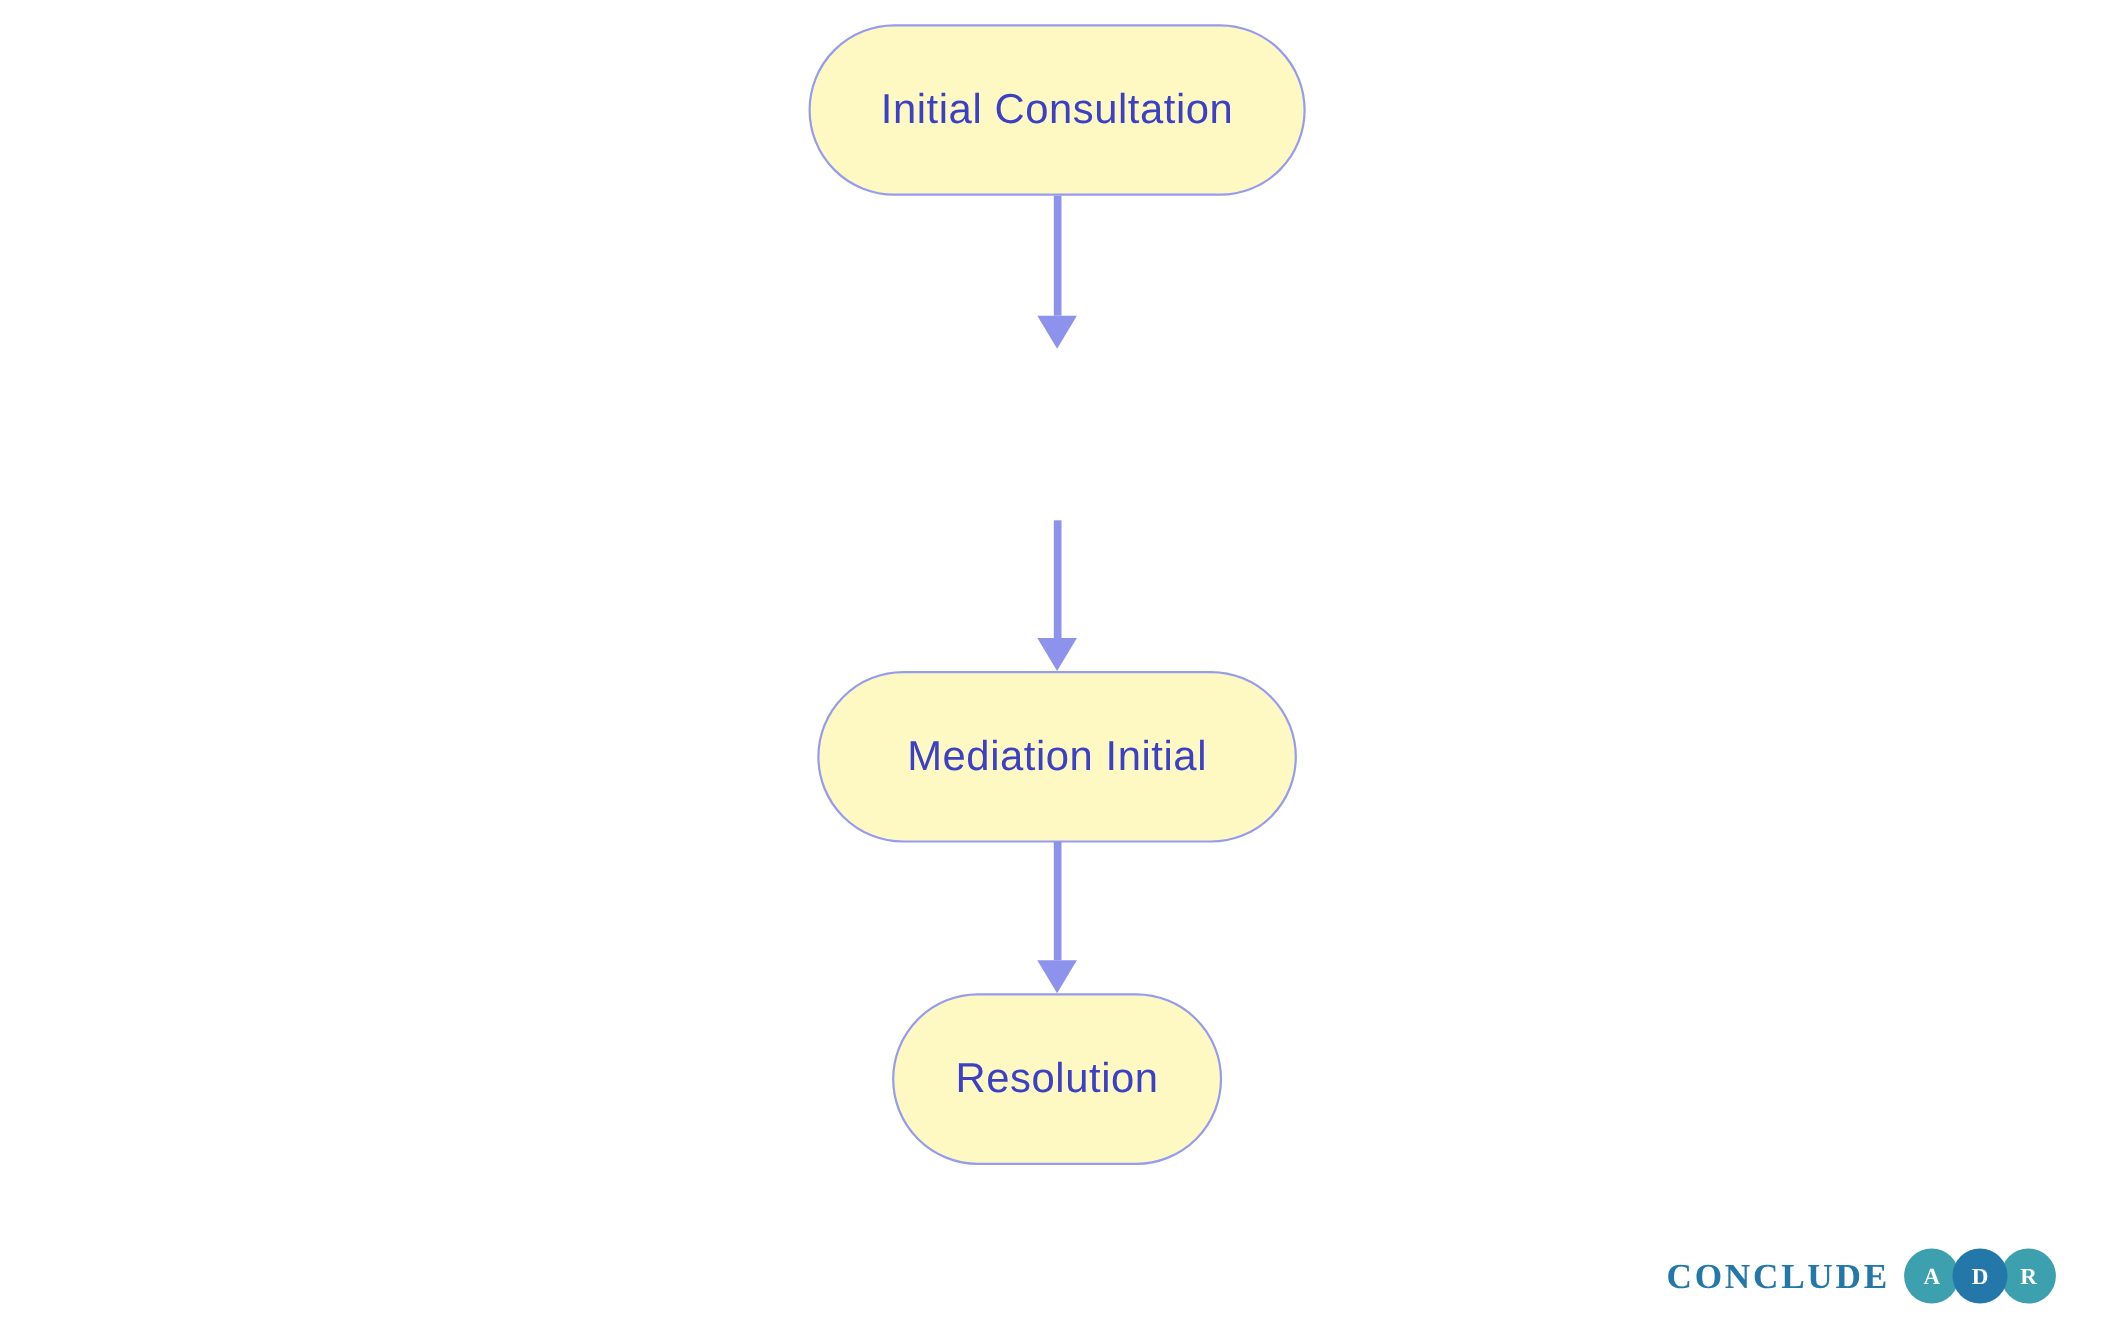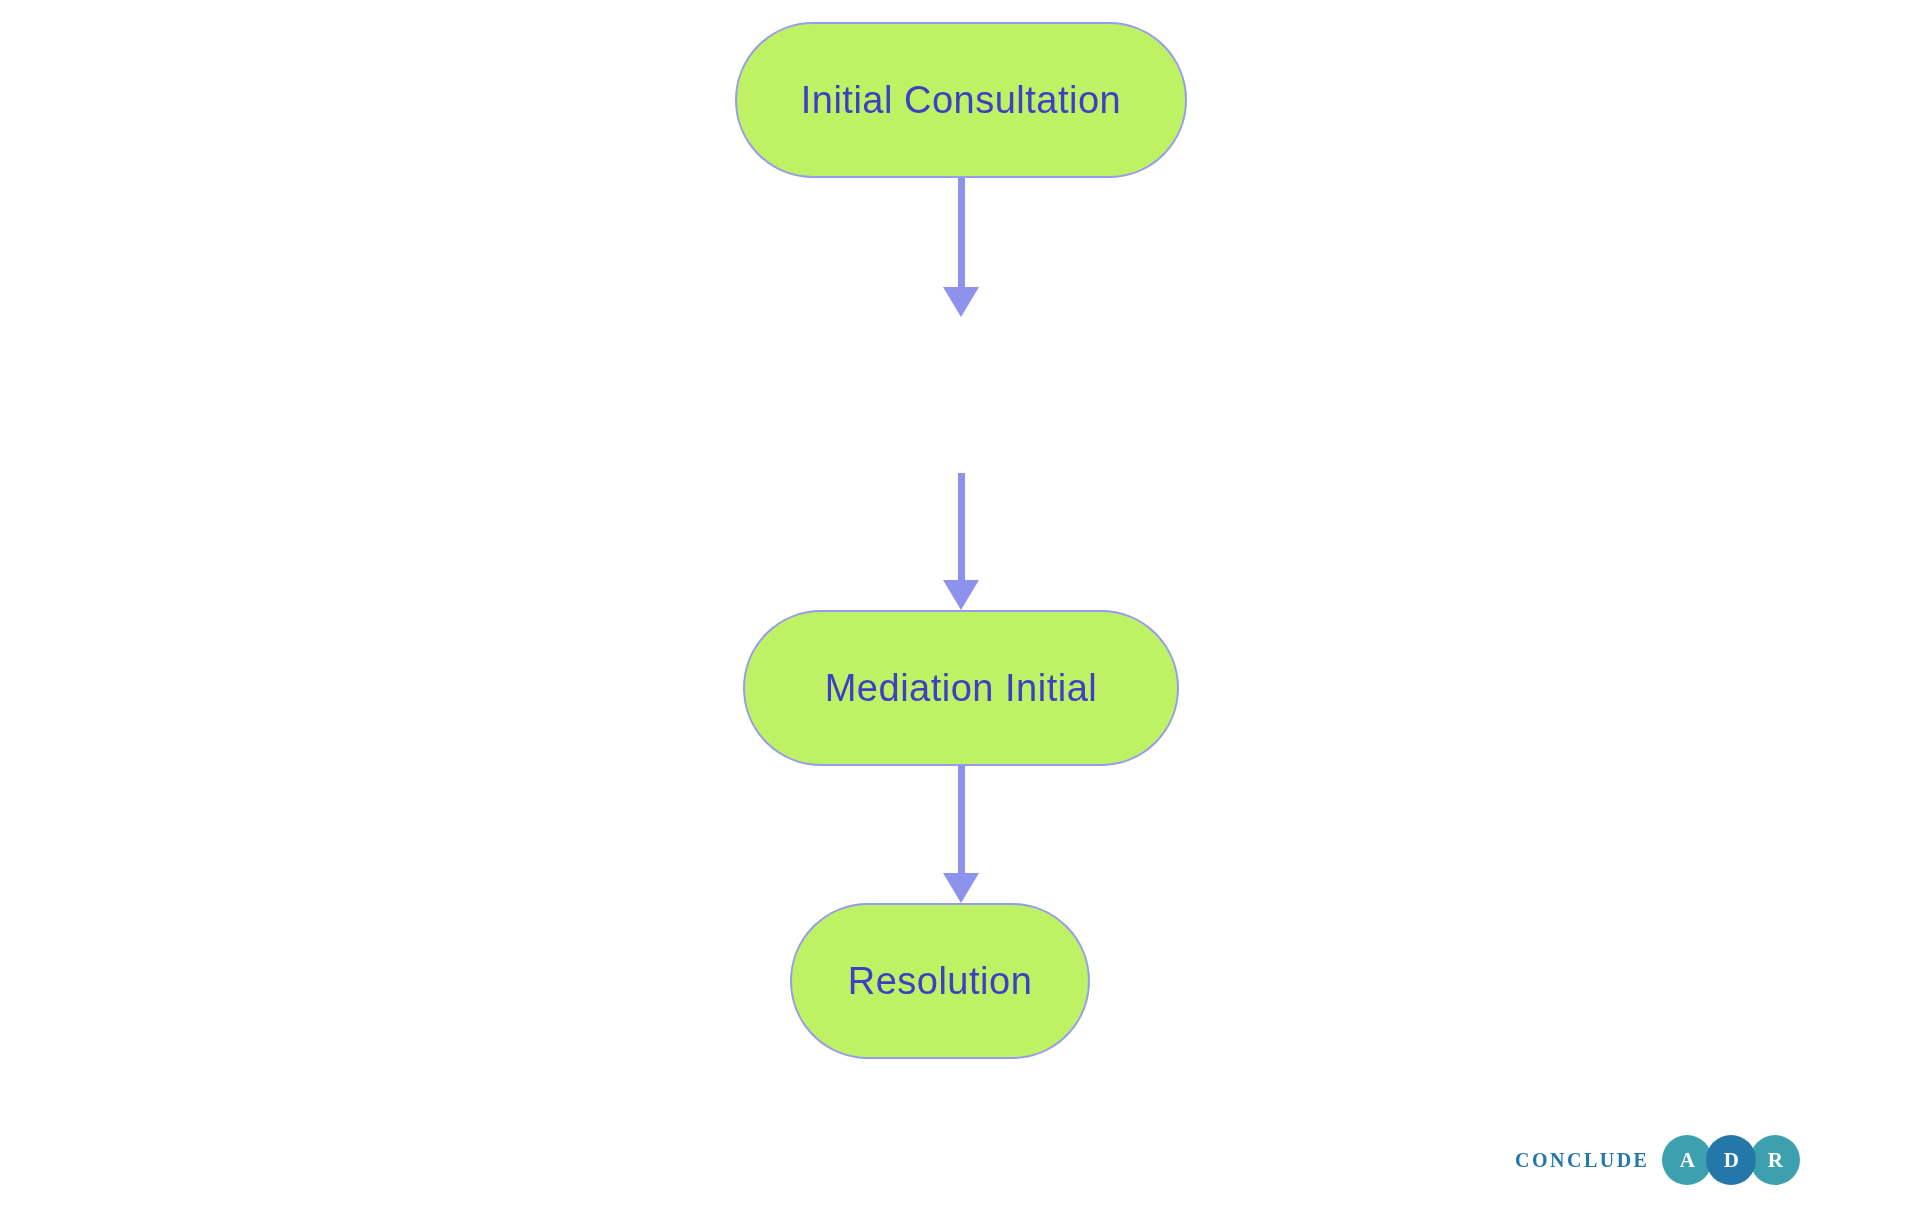--- a/index.html
+++ b/index.html
@@ -13,34 +13,34 @@
   }
   .canvas {
     position: relative;
     width: 1920px;
     height: 1215px;
   }
   .node {
     position: absolute;
     height: 156px;
     box-sizing: border-box;
-    background: #bef264;
+    background: #fef9c3;
     border: 2px solid #959bee;
     border-radius: 78px;
     display: flex;
     align-items: center;
     justify-content: center;
     color: #3b40c4;
     font-size: 38px;
     letter-spacing: 0.5px;
   }
   .node-1 { left: 735px; top: 22px;  width: 452px; }
   .node-2 { left: 797px; top: 317px; width: 328px; }
   .node-3 { left: 743px; top: 610px; width: 436px; }
-  .node-4 { left: 790px; top: 903px; width: 300px; }
+  .node-4 { left: 811px; top: 903px; width: 300px; }
 
   .arrow {
     position: absolute;
     left: 943px;
     width: 36px;
     display: flex;
     flex-direction: column;
     align-items: center;
   }
   .arrow-1 { top: 178px; height: 139px; }
@@ -63,21 +63,21 @@
     position: absolute;
     left: 1515px;
     top: 1133px;
     height: 54px;
     display: flex;
     align-items: center;
   }
   .logo-wordmark {
     font-family: "Liberation Serif", serif;
     font-weight: bold;
-    font-size: 20px;
+    font-size: 32px;
     letter-spacing: 2.5px;
     color: #2478a9;
     margin-right: 13px;
   }
   .logo-badges {
     display: flex;
     align-items: center;
   }
   .badge {
     width: 50px;

